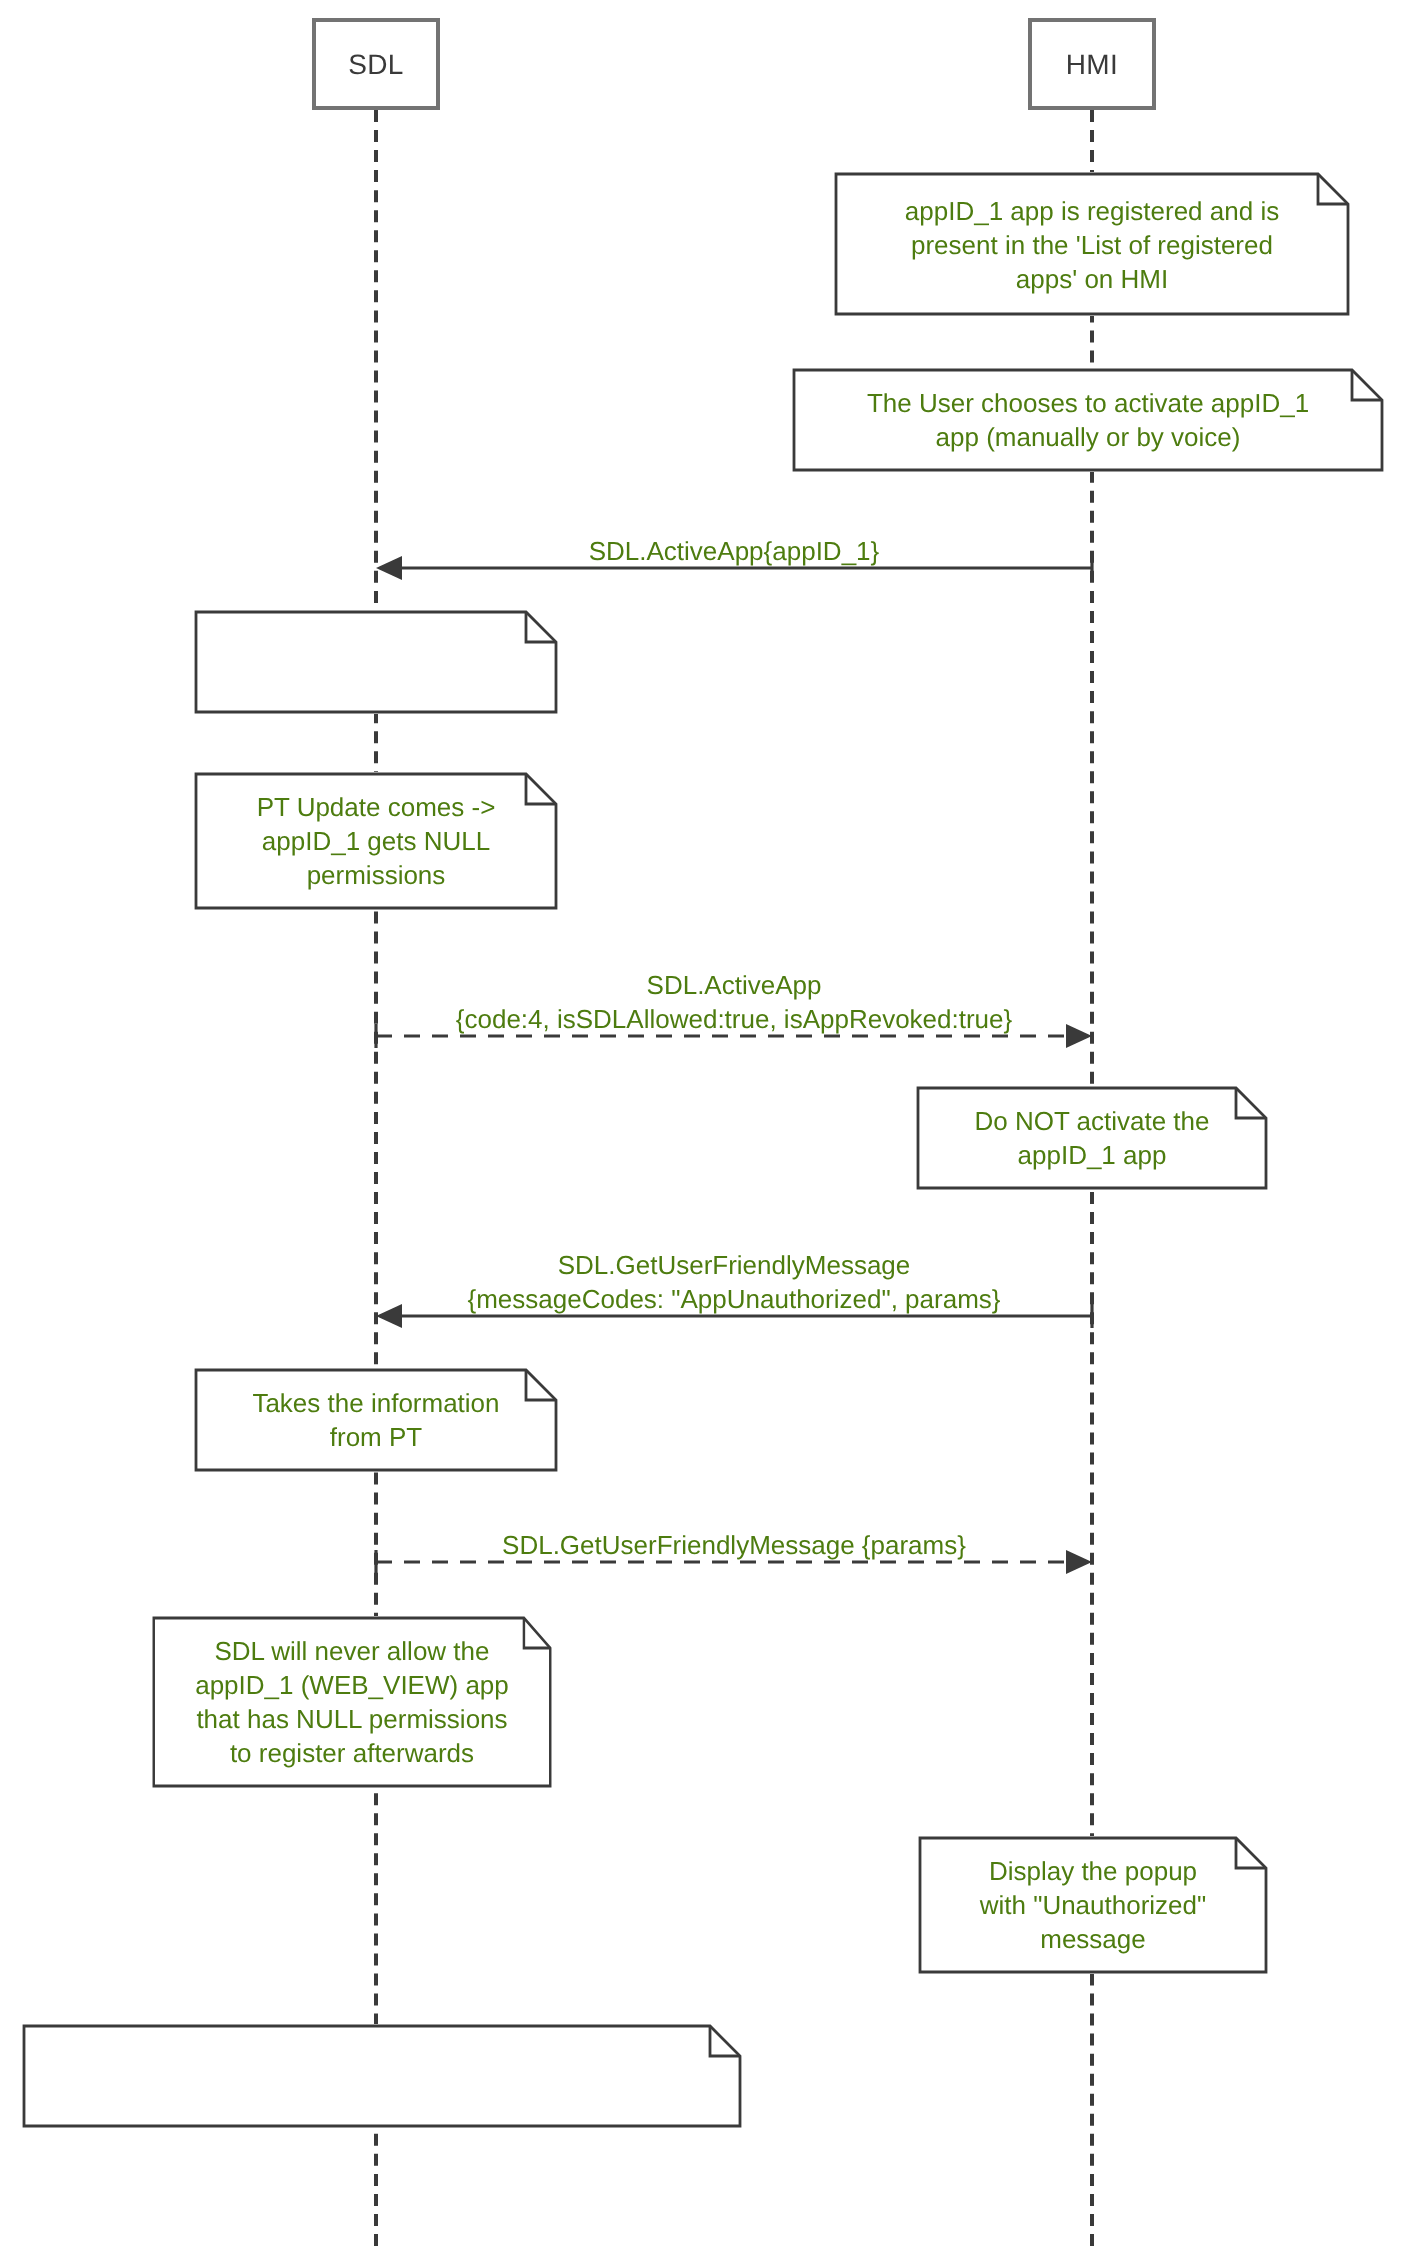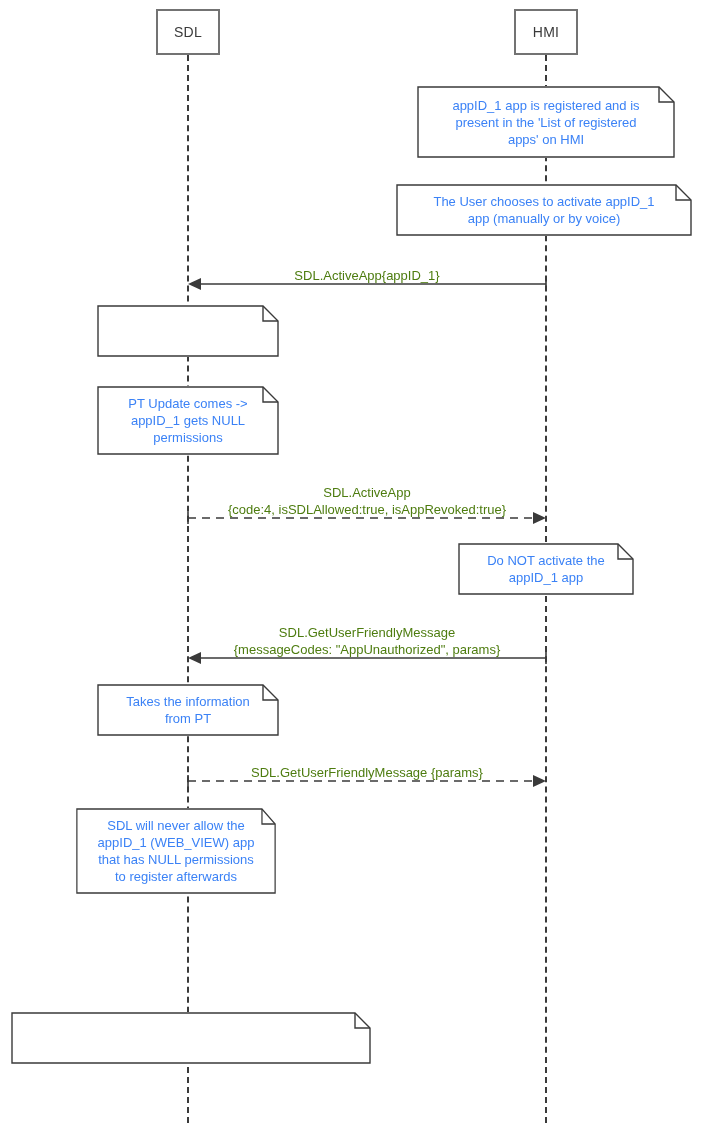--- a/index.html
+++ b/index.html
@@ -44,21 +44,21 @@
   .note {
     position: absolute;
     box-sizing: border-box;
     background: #ffffff;
     display: flex;
     align-items: center;
     justify-content: center;
     text-align: center;
     font-size: 13px;
     line-height: 17px;
-    color: #3b82f6;
+    color: #4d7c0f;
     padding: 4px 8px;
     z-index: 5;
   }
   .note .note-svg {
     position: absolute;
     top: 0;
     left: 0;
     width: 100%;
     height: 100%;
     z-index: -1;
@@ -158,20 +158,29 @@
     <div class="note" style="left: 76px; top: 808px; width: 200px; height: 86px;">
       <svg class="note-svg" viewBox="0 0 228 86" preserveAspectRatio="none">
         <path d="M1,1 L212,1 L227,16 L227,85 L1,85 Z" fill="#ffffff" stroke="#3a3a3a" stroke-width="1.4"></path>
         <path d="M212,1 L212,16 L227,16" fill="none" stroke="#3a3a3a" stroke-width="1.4"></path>
       </svg>
       <div class="note-text">SDL will never allow the
 appID_1 (WEB_VIEW) app
 that has NULL permissions
 to register afterwards</div>
     </div>
+    <div class="note" style="left: 459px; top: 918px; width: 175px; height: 69px;">
+      <svg class="note-svg" viewBox="0 0 175 69" preserveAspectRatio="none">
+        <path d="M1,1 L159,1 L174,16 L174,68 L1,68 Z" fill="#ffffff" stroke="#3a3a3a" stroke-width="1.4"></path>
+        <path d="M159,1 L159,16 L174,16" fill="none" stroke="#3a3a3a" stroke-width="1.4"></path>
+      </svg>
+      <div class="note-text">Display the popup
+with "Unauthorized"
+message</div>
+    </div>
     <div class="note" style="left: 11px; top: 1012px; width: 360px; height: 52px;">
       <svg class="note-svg" viewBox="0 0 360 52" preserveAspectRatio="none">
         <path d="M1,1 L344,1 L359,16 L359,51 L1,51 Z" fill="#ffffff" stroke="#3a3a3a" stroke-width="1.4"></path>
         <path d="M344,1 L344,16 L359,16" fill="none" stroke="#3a3a3a" stroke-width="1.4"></path>
       </svg>
     </div>
     <div class="message" style="left: 188px; top: 255px; width: 358px; height: 32px;">
       <div class="msg-label">SDL.ActiveApp{appID_1}</div>
       <svg class="msg-line" viewBox="0 0 358 14" preserveAspectRatio="none">
         <line x1="11" y1="11" x2="358" y2="11" stroke="#3a3a3a" stroke-width="1.6"></line>

